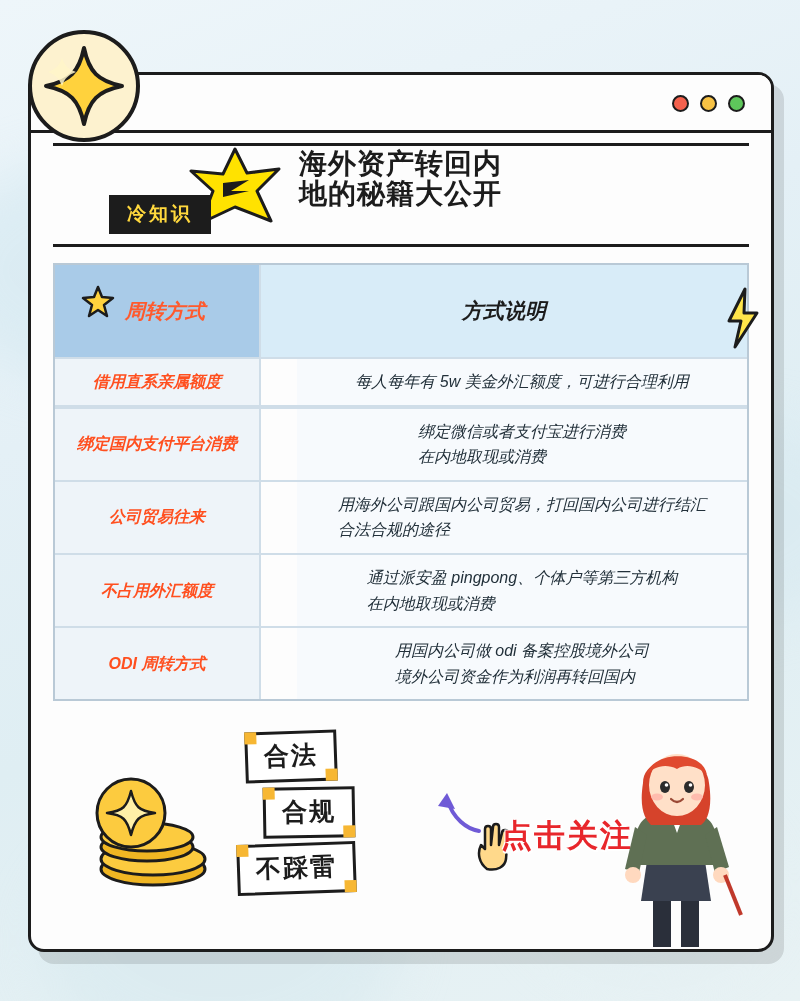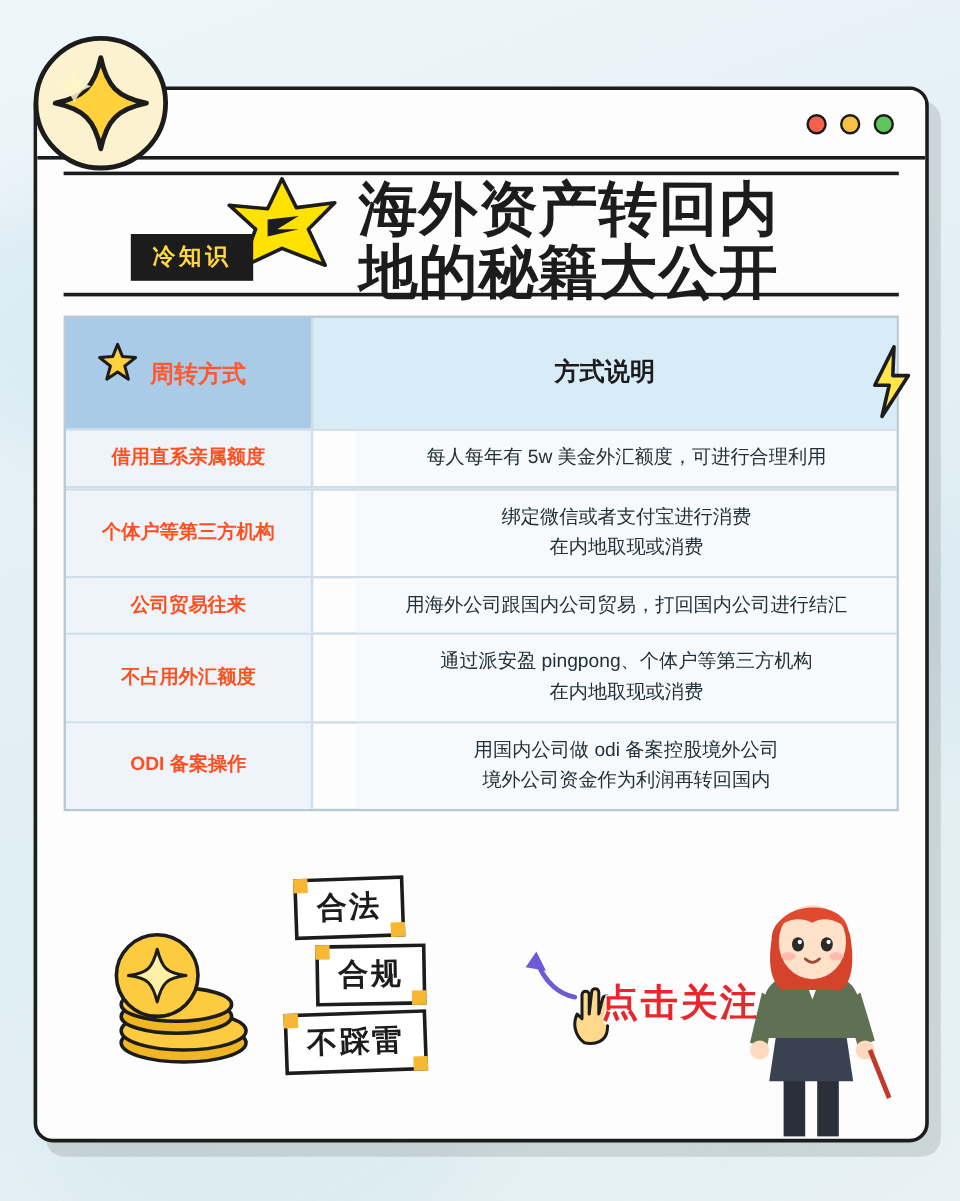--- a/index.html
+++ b/index.html
@@ -75,48 +75,47 @@
   .star-yellow {
     position: absolute;
     left: 156px; top: 14px;
     width: 96px; height: 80px;
     z-index: 3;
   }
   .title-text {
     position: absolute;
     left: 268px; top: 16px;
     z-index: 5;
-    font-size: 49px;
+    font-size: 28px;
     font-weight: bold;
     color: #1c1c1c;
     line-height: 1.07;
     letter-spacing: 1px;
   }
   .title-text .l2 { display: block; }
 
   
   .table {
     margin: 14px 22px 0 22px;
     border: 2px solid #b9c9d6;
     position: relative;
   }
-  .row { display: flex; border-bottom: 2px solid #cfdde8; }
+  .row { display: flex; border-bottom: 2px solid #cfdde8; font-style: italic; }
   .row:last-child { border-bottom: none; }
   .col-a {
     width: 206px;
     flex: 0 0 206px;
     border-right: 2px solid #cfdde8;
     display: flex; align-items: center; justify-content: center;
     text-align: center;
     padding: 10px 8px;
   }
   .col-b {
     flex: 1;
     display: flex; align-items: center; justify-content: center;
-    text-align: center;
     padding: 10px 12px;
     line-height: 1.6;
   }
   .head .col-a { background: #a9cbe8; height: 92px; position: relative; }
   .head .col-b { background: #d8ecf8; height: 92px; }
   .head-a-text { color: #ff5a2d; font-size: 20px; font-weight: bold; margin-left: 16px; }
   .head-b-text { color: #1c1c1c; font-size: 21px; font-weight: bold; }
   .head-star { position: absolute; left: 26px; top: 20px; width: 34px; height: 34px; }
 
   .body-row .col-a { background: #eef4f9; }
@@ -256,56 +255,57 @@
           <span>每人每年有 5w 美金外汇额度，可进行合理利用</span>
         </div>
       </div>
     </div>
 
     <div class="row body-row">
     </div>
 
     <div class="row body-row">
       <div class="col-a">
-        <span class="cell-a">个体户等第三方机构</span>
+        <span class="cell-a">绑定国内支付平台消费</span>
       </div>
       <div class="col-b">
         <div class="cell-b">
           <span>绑定微信或者支付宝进行消费</span>
           <span>在内地取现或消费</span>
         </div>
       </div>
     </div>
 
     <div class="row body-row">
       <div class="col-a">
         <span class="cell-a">公司贸易往来</span>
       </div>
       <div class="col-b">
         <div class="cell-b">
           <span>用海外公司跟国内公司贸易，打回国内公司进行结汇</span>
+          <span>合法合规的途径</span>
         </div>
       </div>
     </div>
 
     <div class="row body-row">
       <div class="col-a">
         <span class="cell-a">不占用外汇额度</span>
       </div>
       <div class="col-b">
         <div class="cell-b">
           <span>通过派安盈 pingpong、个体户等第三方机构</span>
           <span>在内地取现或消费</span>
         </div>
       </div>
     </div>
 
     <div class="row body-row">
       <div class="col-a">
-        <span class="cell-a">ODI 备案操作</span>
+        <span class="cell-a">ODI 周转方式</span>
       </div>
       <div class="col-b">
         <div class="cell-b">
           <span>用国内公司做 odi 备案控股境外公司</span>
           <span>境外公司资金作为利润再转回国内</span>
         </div>
       </div>
     </div>
 
   </div>

